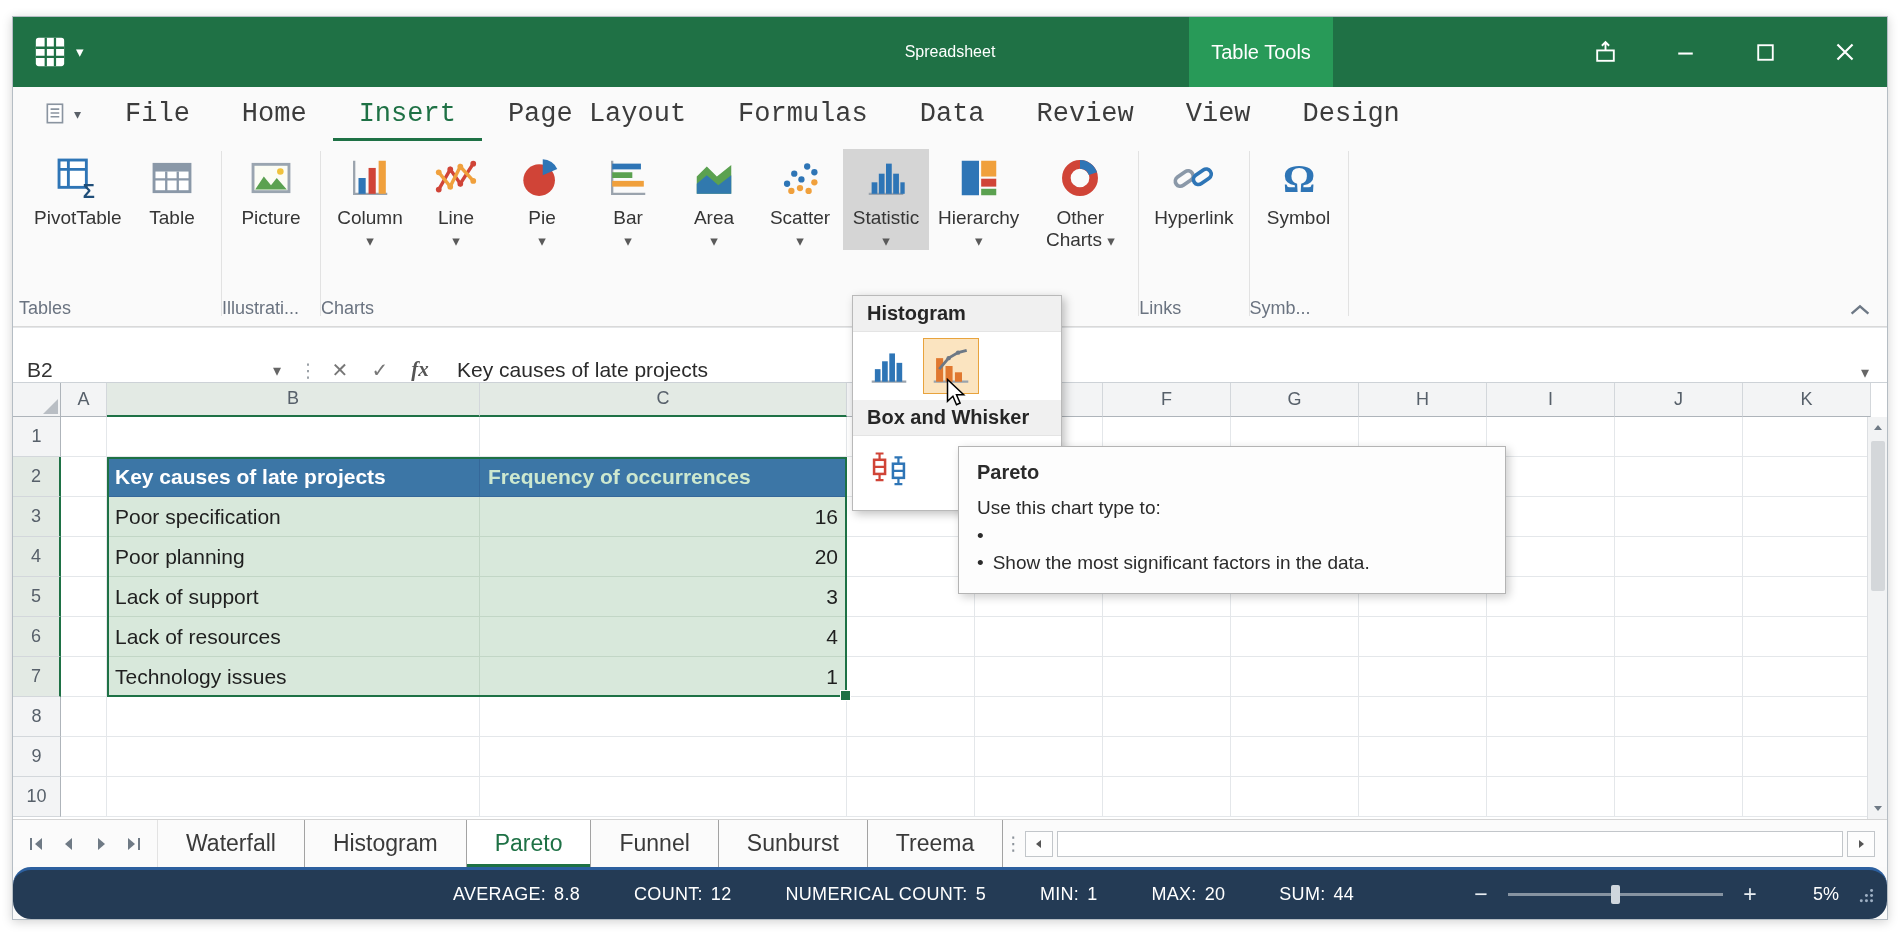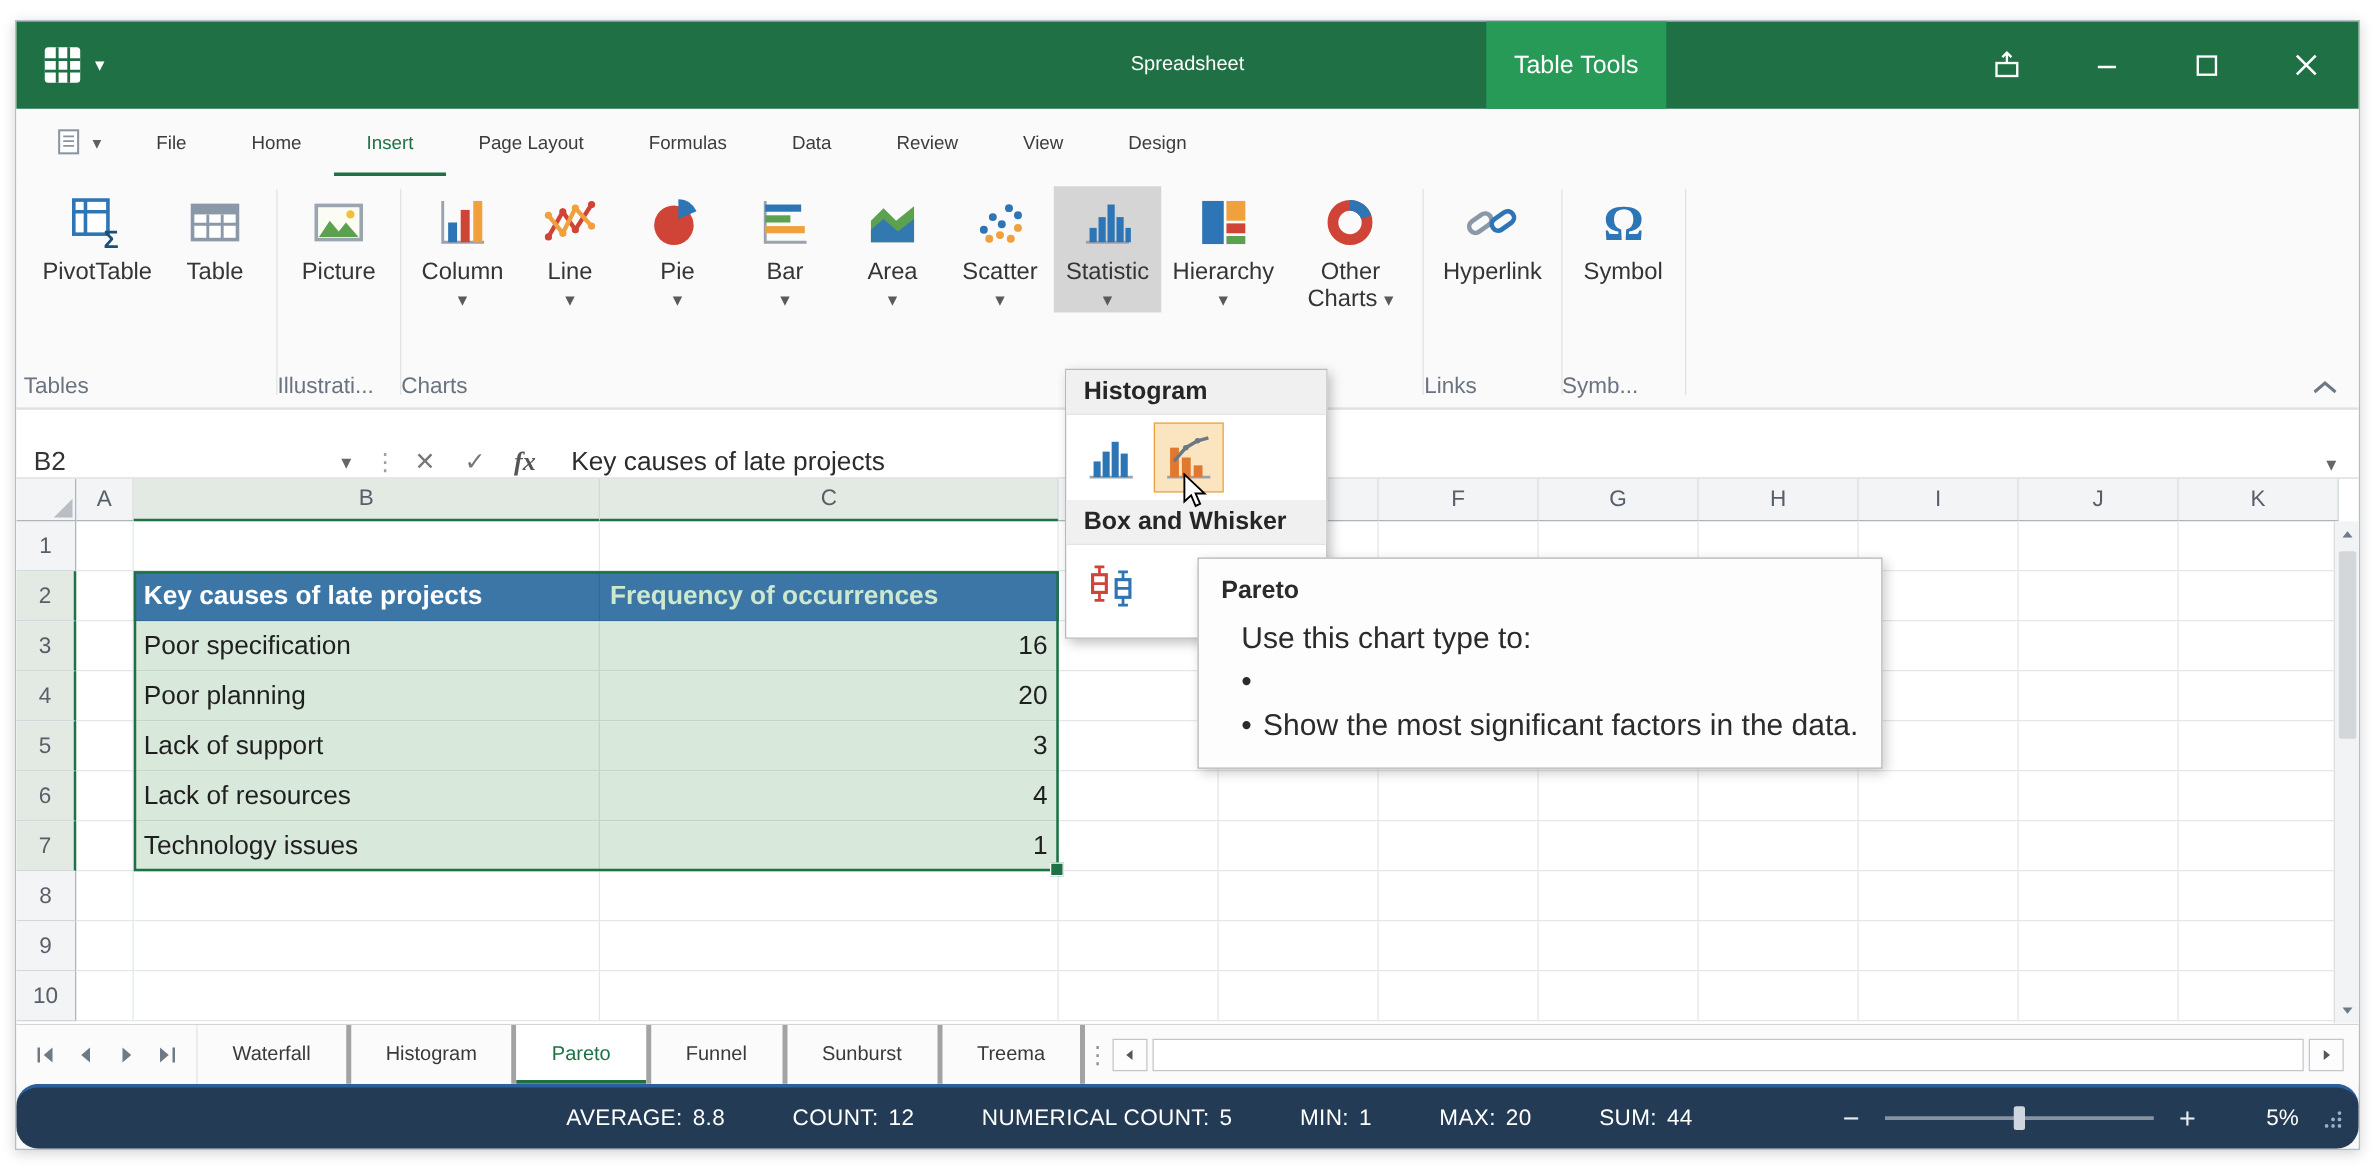--- a/index.html
+++ b/index.html
@@ -18,21 +18,21 @@
   .tb-title { position: absolute; left: 0; right: 0; text-align: center; font-size: 16px; }
   .ctx { position: absolute; left: 1176px; top: 0; height: 100%; width: 144px; background: #289a58;
          display: flex; align-items: center; justify-content: center; font-size: 20px; }
   .winbtns { position: absolute; right: 2px; top: 0; height: 100%; display: flex; }
   .wbtn { width: 80px; height: 100%; display: flex; align-items: center; justify-content: center; }
 
   
   .tabs { flex: 0 0 54px; background: #fafafa; display: flex; align-items: stretch; padding-left: 12px; }
   .qa { display: flex; align-items: center; gap: 5px; padding: 0 18px; }
   .qacaret { color: #5a6068; font-size: 14px; }
-  .tab { padding: 0 26px; display: flex; align-items: center; font-size: 15px; color: #3c3c3c; }
+  .tab { padding: 0 26px; display: flex; align-items: center; font-size: 27px; color: #3c3c3c; font-family: Liberation Mono, monospace; }
   .tab.active { color: #1e7145; box-shadow: inset 0 -3px 0 #1e7145; }
 
   
   .ribbon { flex: 0 0 186px; background: #fafafa; border-bottom: 1px solid #d9d9d9; display: flex; position: relative; padding-left: 6px; }
   .rg { display: flex; flex-direction: column; }
   .rg-btns { flex: 1; display: flex; align-items: flex-start; padding: 8px 6px 0; }
   .rg-cap { height: 30px; line-height: 24px; text-align: left; color: #6a7380; font-size: 18px; }
   .rsep { flex: 0 0 1px; background: #e2e2e2; margin: 10px 0; }
   .rbtn { display: flex; flex-direction: column; align-items: center; padding: 6px 9px 2px; min-width: 86px; }
   .rbtn svg { width: 46px; height: 46px; }
@@ -77,21 +77,21 @@
   .vscroll { position: absolute; right: 0; top: 34px; bottom: 0; width: 20px; background: #f2f3f4;
              border-left: 1px solid #dcdfe2; display: flex; flex-direction: column; align-items: center; }
   .vs-btn { height: 22px; width: 100%; display: flex; align-items: center; justify-content: center; }
   .vs-thumb { width: 14px; height: 150px; background: #d4d7da; border-radius: 2px; margin-top: 2px; }
   .vs-fill { flex: 1; }
 
   
   .sbar { flex: 0 0 48px; background: #fbfbfb; border-top: 1px solid #d4d4d4; display: flex; align-items: stretch; }
   .nav { display: flex; align-items: center; padding: 0 10px; gap: 4px; border-right: 1px solid #e3e3e3; }
   .nbtn { width: 28px; height: 28px; display: flex; align-items: center; justify-content: center; }
-  .stab { display: flex; align-items: center; padding: 0 28px; font-size: 16px; color: #3a3a3a; border-right: 4px solid #a3a3a3; }
+  .stab { display: flex; align-items: center; padding: 0 28px; font-size: 23px; color: #3a3a3a; border-right: 1px solid #a3a3a3; }
   .stab.active { color: #1e7145; background: #fff; box-shadow: inset 0 -3px 0 #1e7145; }
   .ssplit { width: 20px; display: flex; align-items: center; justify-content: center; color: #8c939b; font-size: 19px; }
   .hscroll { flex: 1; display: flex; align-items: center; margin: 9px 12px 9px 2px; gap: 4px; }
   .hs-btn { width: 28px; height: 26px; border: 1px solid #c2c6ca; background: #fdfdfd; display: flex; align-items: center; justify-content: center; }
   .hs-track { flex: 1; height: 26px; border: 1px solid #c2c6ca; background: #fff; }
 
   
   .status { flex: 0 0 52px; background: #243b55; border-top: 3px solid #2c5f9e; color: #fff;
             display: flex; align-items: center; font-size: 18px; border-radius: 18px; }
   .sitem { display: flex; gap: 8px; margin-left: 54px; white-space: nowrap; letter-spacing: .3px; }
@@ -110,21 +110,21 @@
           font-weight: bold; font-size: 20px; color: #262626; border-bottom: 1px solid #e4e4e4; }
   .picons { display: flex; padding: 6px 8px; gap: 6px; }
   .pic { width: 56px; height: 56px; display: flex; align-items: center; justify-content: center; border: 1px solid transparent; }
   .pic.hot { background: #fbe4c0; border-color: #e8a33d; }
   .pic svg { width: 44px; height: 44px; }
 
   
   .tip { position: absolute; left: 958px; top: 446px; width: 548px; background: #fdfdfd; border: 1px solid #b4b4b4;
          box-shadow: 3px 3px 9px rgba(0,0,0,.2); z-index: 60; padding: 14px 18px 16px; color: #2b2b2b; }
   .tip-title { font-weight: bold; font-size: 20px; margin-bottom: 10px; }
-  .tip-line { font-size: 24px; line-height: 1.45; margin-left: 16px; }
+  .tip-line { font-size: 19px; line-height: 1.45; }
   .tip-b { display: flex; gap: 9px; }
 
   .cursor { position: absolute; left: 946px; top: 378px; z-index: 100; pointer-events: none; }
 </style>
 </head>
 <body>
 
 <div class="win">
 
   <div class="tb">

